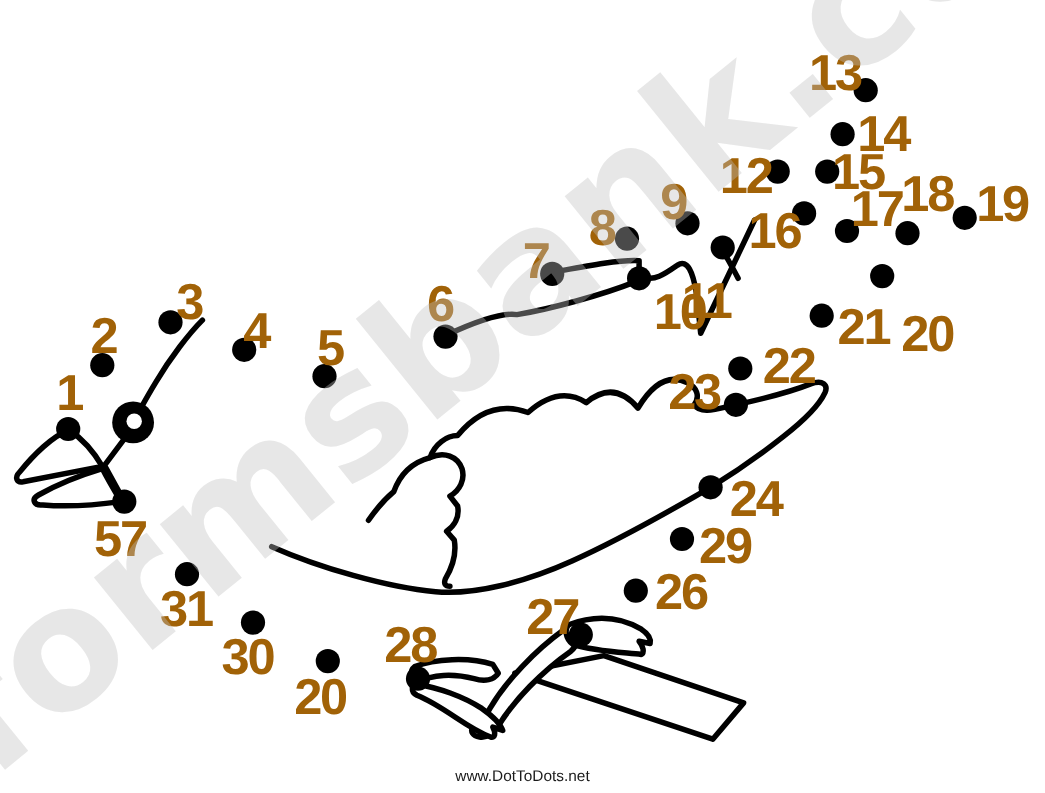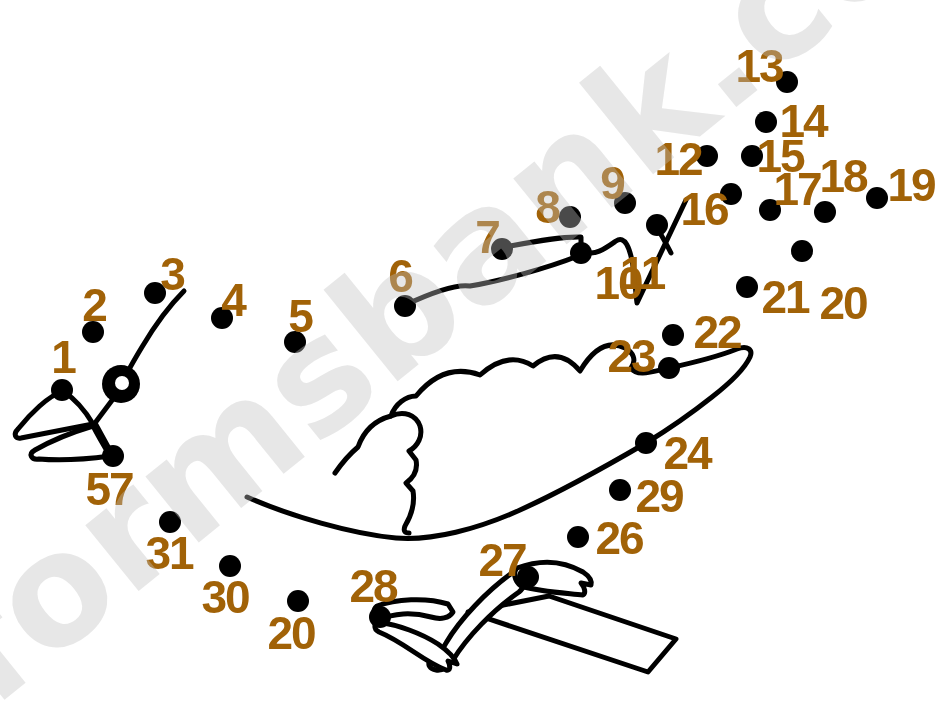--- a/index.html
+++ b/index.html
@@ -166,13 +166,14 @@
       <div class="dot-label" style="left: 502px; top: 560px;">27</div>
       <div class="dot-label" style="left: 373px; top: 586px;">28</div>
       <div class="dot-label" style="left: 291px; top: 633px;">20</div>
       <div class="dot-label" style="left: 225px; top: 597px;">30</div>
       <div class="dot-label" style="left: 169px; top: 553px;">31</div>
       <div class="dot-label" style="left: 109px; top: 489px;">57</div>
     </div>
 
   <div class="watermark" style="color: rgba(193, 193, 193, 0.384);">formsbank.com</div>
 
+  <div class="footer-url">www.DotToDots.net</div>
 </div>
 
 </body></html>

